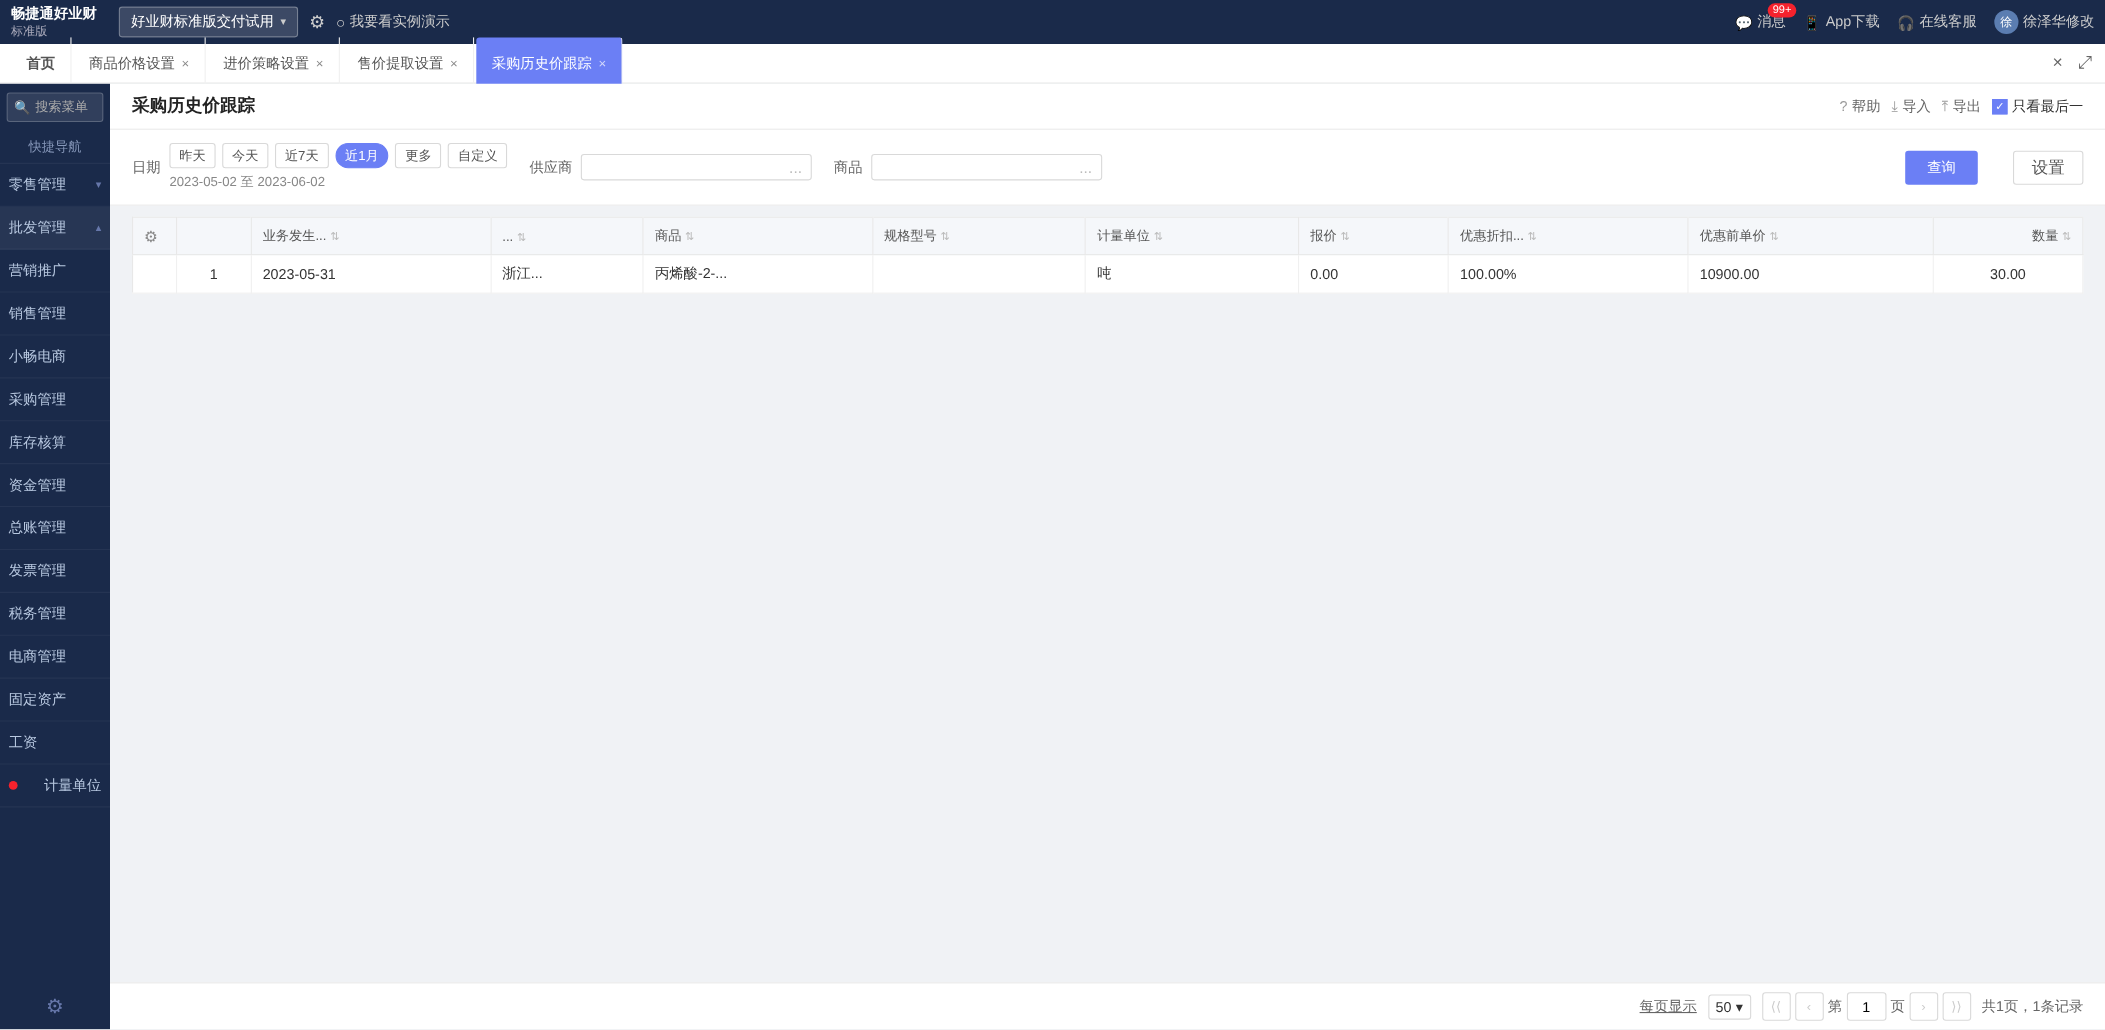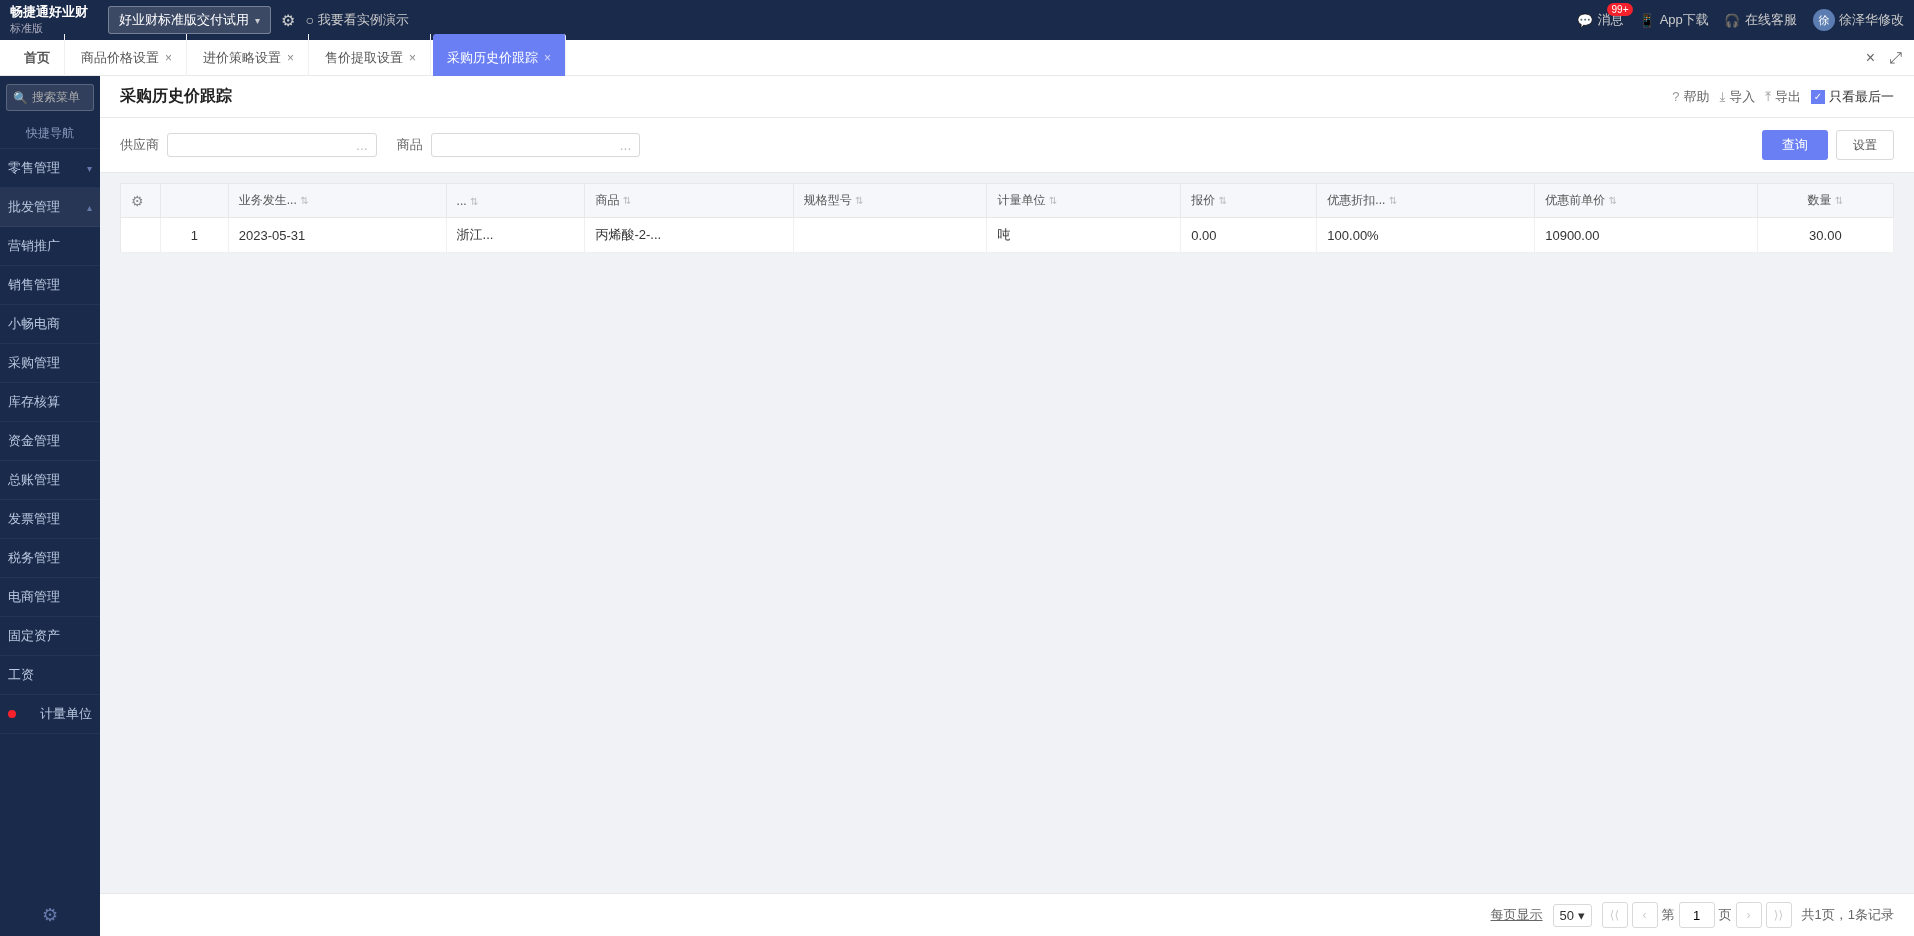--- a/index.html
+++ b/index.html
@@ -67,21 +67,21 @@
     .date-shortcuts { display: flex; align-items: flex-start; flex-direction: column; gap: 2px; }
     .date-shortcut-row { display: flex; align-items: center; gap: 6px; }
     .date-btn { padding: 2px 8px; border: 1px solid #d9d9d9; border-radius: 3px; cursor: pointer; font-size: 12px; color: #555; background: #fff; }
     .date-btn.active { background: #6b7ff5; color: #fff; border-color: #6b7ff5; border-radius: 12px; }
     .date-range-text { font-size: 12px; color: #888; margin-top: 2px; }
     .filter-input-wrap { display: flex; align-items: center; border: 1px solid #d9d9d9; border-radius: 3px; background: #fff; padding: 3px 8px; min-width: 180px; }
     .filter-input { border: none; outline: none; font-size: 13px; flex: 1; color: #333; background: transparent; }
     .filter-dots { color: #bbb; cursor: pointer; margin-left: 4px; font-size: 14px; }
     .filter-bar-right { margin-left: auto; display: flex; gap: 8px; }
     .query-btn { background: #6b7ff5; color: #fff; border: none; padding: 6px 20px; border-radius: 3px; cursor: pointer; font-size: 13px; }
-    .settings-btn { background: #fff; color: #555; border: 1px solid #d9d9d9; padding: 5px 16px; border-radius: 3px; cursor: pointer; font-size: 12px; }
+    .settings-btn { background: #fff; color: #555; border: 1px solid #d9d9d9; padding: 5px 16px; border-radius: 3px; cursor: pointer; font-size: 15px; margin-left: 24px; }
 
     
     .table-wrap { flex: 1; overflow: auto; padding: 10px 20px; background: #f0f2f5; }
     .data-table { width: 100%; background: #fff; border-collapse: collapse; border: 1px solid #e8e8e8; }
     .data-table th { background: #f5f7fa; padding: 8px 10px; font-size: 12px; color: #555; font-weight: normal; border-bottom: 1px solid #e8e8e8; border-right: 1px solid #e8e8e8; white-space: nowrap; text-align: left; }
     .data-table th .sort-icon { color: #bbb; font-size: 10px; cursor: pointer; }
     .data-table td { padding: 8px 10px; font-size: 13px; color: #333; border-bottom: 1px solid #f0f0f0; border-right: 1px solid #f0f0f0; }
     .th-settings { width: 40px; text-align: center; }
     .gear-th { color: #888; cursor: pointer; font-size: 14px; }
     .row-num { color: #888; text-align: center; }
@@ -252,20 +252,34 @@
         </div>
         <div class="only-last-checkbox">
           <div class="checkbox-box"></div>
           <span>只看最后一</span>
         </div>
       </div>
     </div>
 
     <div class="filter-bar">
       <div class="filter-group">
+        <span class="filter-label">日期</span>
+        <div class="date-shortcuts">
+          <div class="date-shortcut-row">
+            <button class="date-btn">昨天</button>
+            <button class="date-btn">今天</button>
+            <button class="date-btn">近7天</button>
+            <button class="date-btn active">近1月</button>
+            <button class="date-btn">更多</button>
+            <button class="date-btn">自定义</button>
+          </div>
+          <div class="date-range-text">2023-05-02 至 2023-06-02</div>
+        </div>
+      </div>
+      <div class="filter-group">
         <span class="filter-label">供应商</span>
         <div class="filter-input-wrap">
           <input class="filter-input" type="text" style="">
           <span class="filter-dots">...</span>
         </div>
       </div>
       <div class="filter-group">
         <span class="filter-label">商品</span>
         <div class="filter-input-wrap">
           <input class="filter-input" type="text" style="">
@@ -311,21 +325,21 @@
               <span class="sort-icon">⇅</span>
             </th>
             <th>
               <span>优惠折扣...</span>
               <span class="sort-icon">⇅</span>
             </th>
             <th>
               <span>优惠前单价</span>
               <span class="sort-icon">⇅</span>
             </th>
-            <th style="text-align:center;">
+            <th style="text-align:right;">
               <span>数量</span>
               <span class="sort-icon">⇅</span>
             </th>
           </tr>
         </thead>
         <tbody id="table-body">
 
         <tr>
     <td></td>
     <td class="row-num">1</td>

